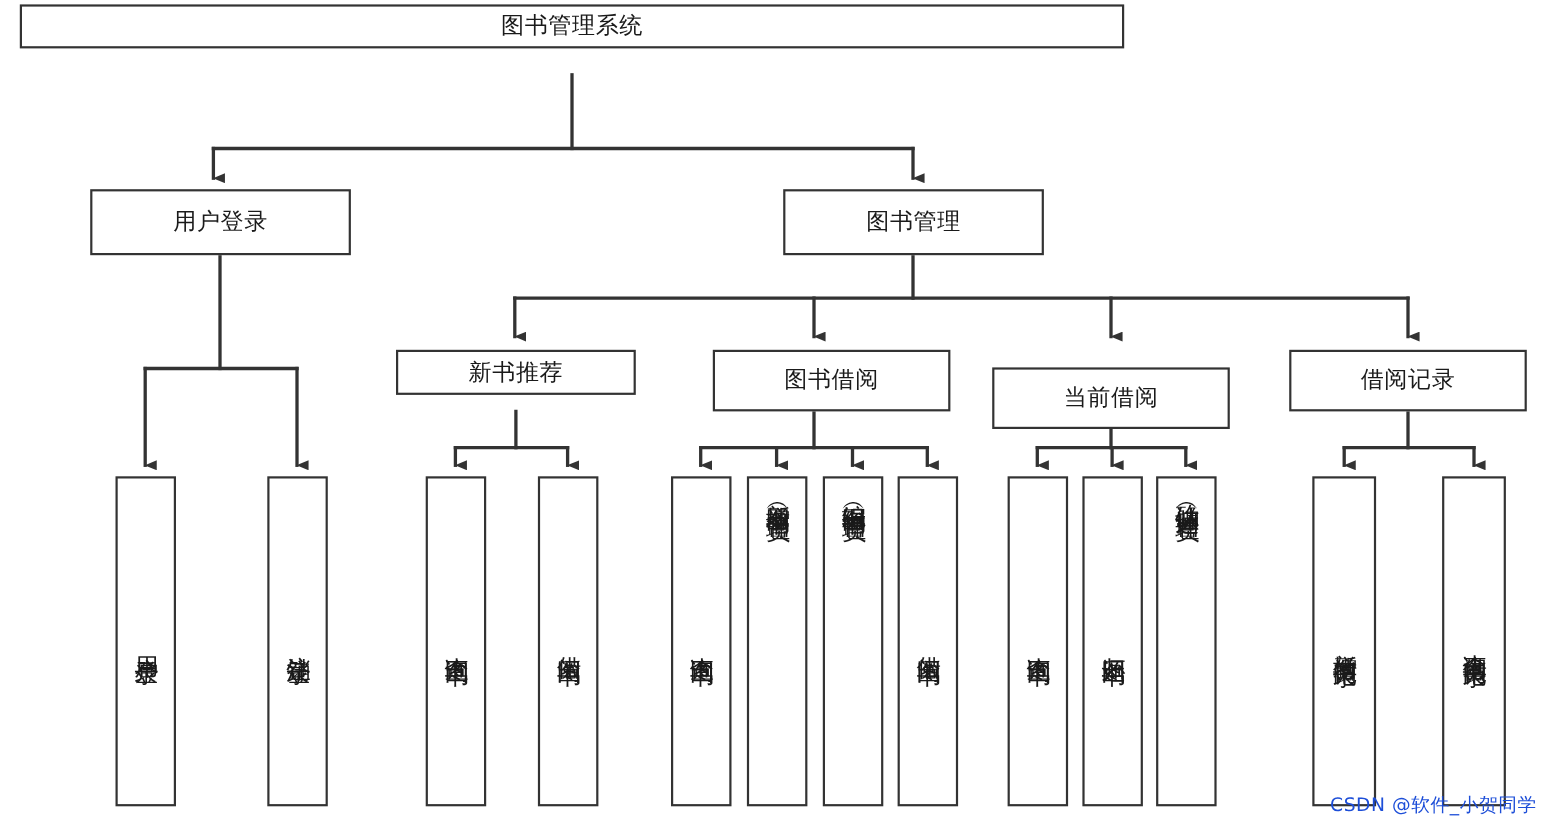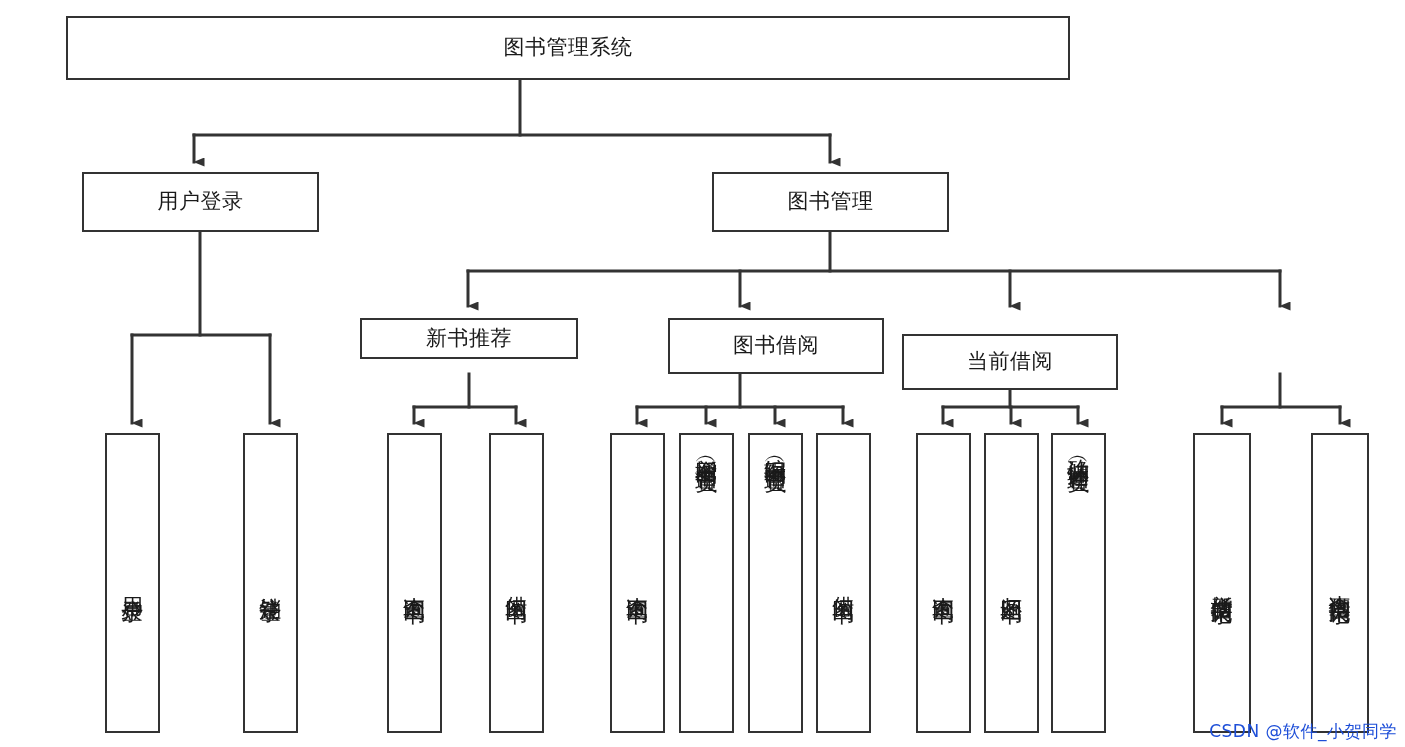--- a/index.html
+++ b/index.html
@@ -118,40 +118,43 @@
       <line x1="1011" y1="407" x2="1011" y2="423" marker-end="url(#arrowhead)"></line>
       <line x1="1078" y1="407" x2="1078" y2="423" marker-end="url(#arrowhead)"></line>
 
       <line x1="1280" y1="374" x2="1280" y2="407"></line>
       <line x1="1222" y1="407" x2="1340" y2="407"></line>
       <line x1="1222" y1="407" x2="1222" y2="423" marker-end="url(#arrowhead)"></line>
       <line x1="1340" y1="407" x2="1340" y2="423" marker-end="url(#arrowhead)"></line>
     </g>
   </svg>
 
-  <div class="node horiz" style="left:18px; top:16px; width:1004px; height:64px;margin-left:48px;">
+  <div class="node horiz" style="left:18px; top:4px; width:1004px; height:40px;">
     <span>图书管理系统</span>
   </div>
 
   <div class="node horiz" style="left:82px; top:172px; width:237px; height:60px;">
     <span>用户登录</span>
   </div>
   <div class="node horiz" style="left:712px; top:172px; width:237px; height:60px;align-items:center;">
     <span>图书管理</span>
   </div>
 
   <div class="node horiz" style="left:360px; top:318px; width:218px; height:41px;">
     <span>新书推荐</span>
   </div>
-  <div class="node horiz" style="left:668px; top:318px; width:216px; height:56px;">
+  <div class="node horiz" style="left:648px; top:318px; width:216px; height:56px;">
     <span>图书借阅</span>
   </div>
   <div class="node horiz" style="left:902px; top:334px; width:216px; height:56px;">
     <span>当前借阅</span>
   </div>
+  <div class="node horiz" style="left:1172px; top:318px; width:216px; height:56px;">
+    <span>借阅记录</span>
+  </div>
 
   <div class="node vert" style="left:105px; top:433px; width:55px; height:300px;">
     <span>用户登录</span>
   </div>
   <div class="node vert" style="left:243px; top:433px; width:55px; height:300px;">
     <span>注销登录</span>
   </div>
 
   <div class="node vert" style="left:387px; top:433px; width:55px; height:300px;">
     <span>查询图书</span>

